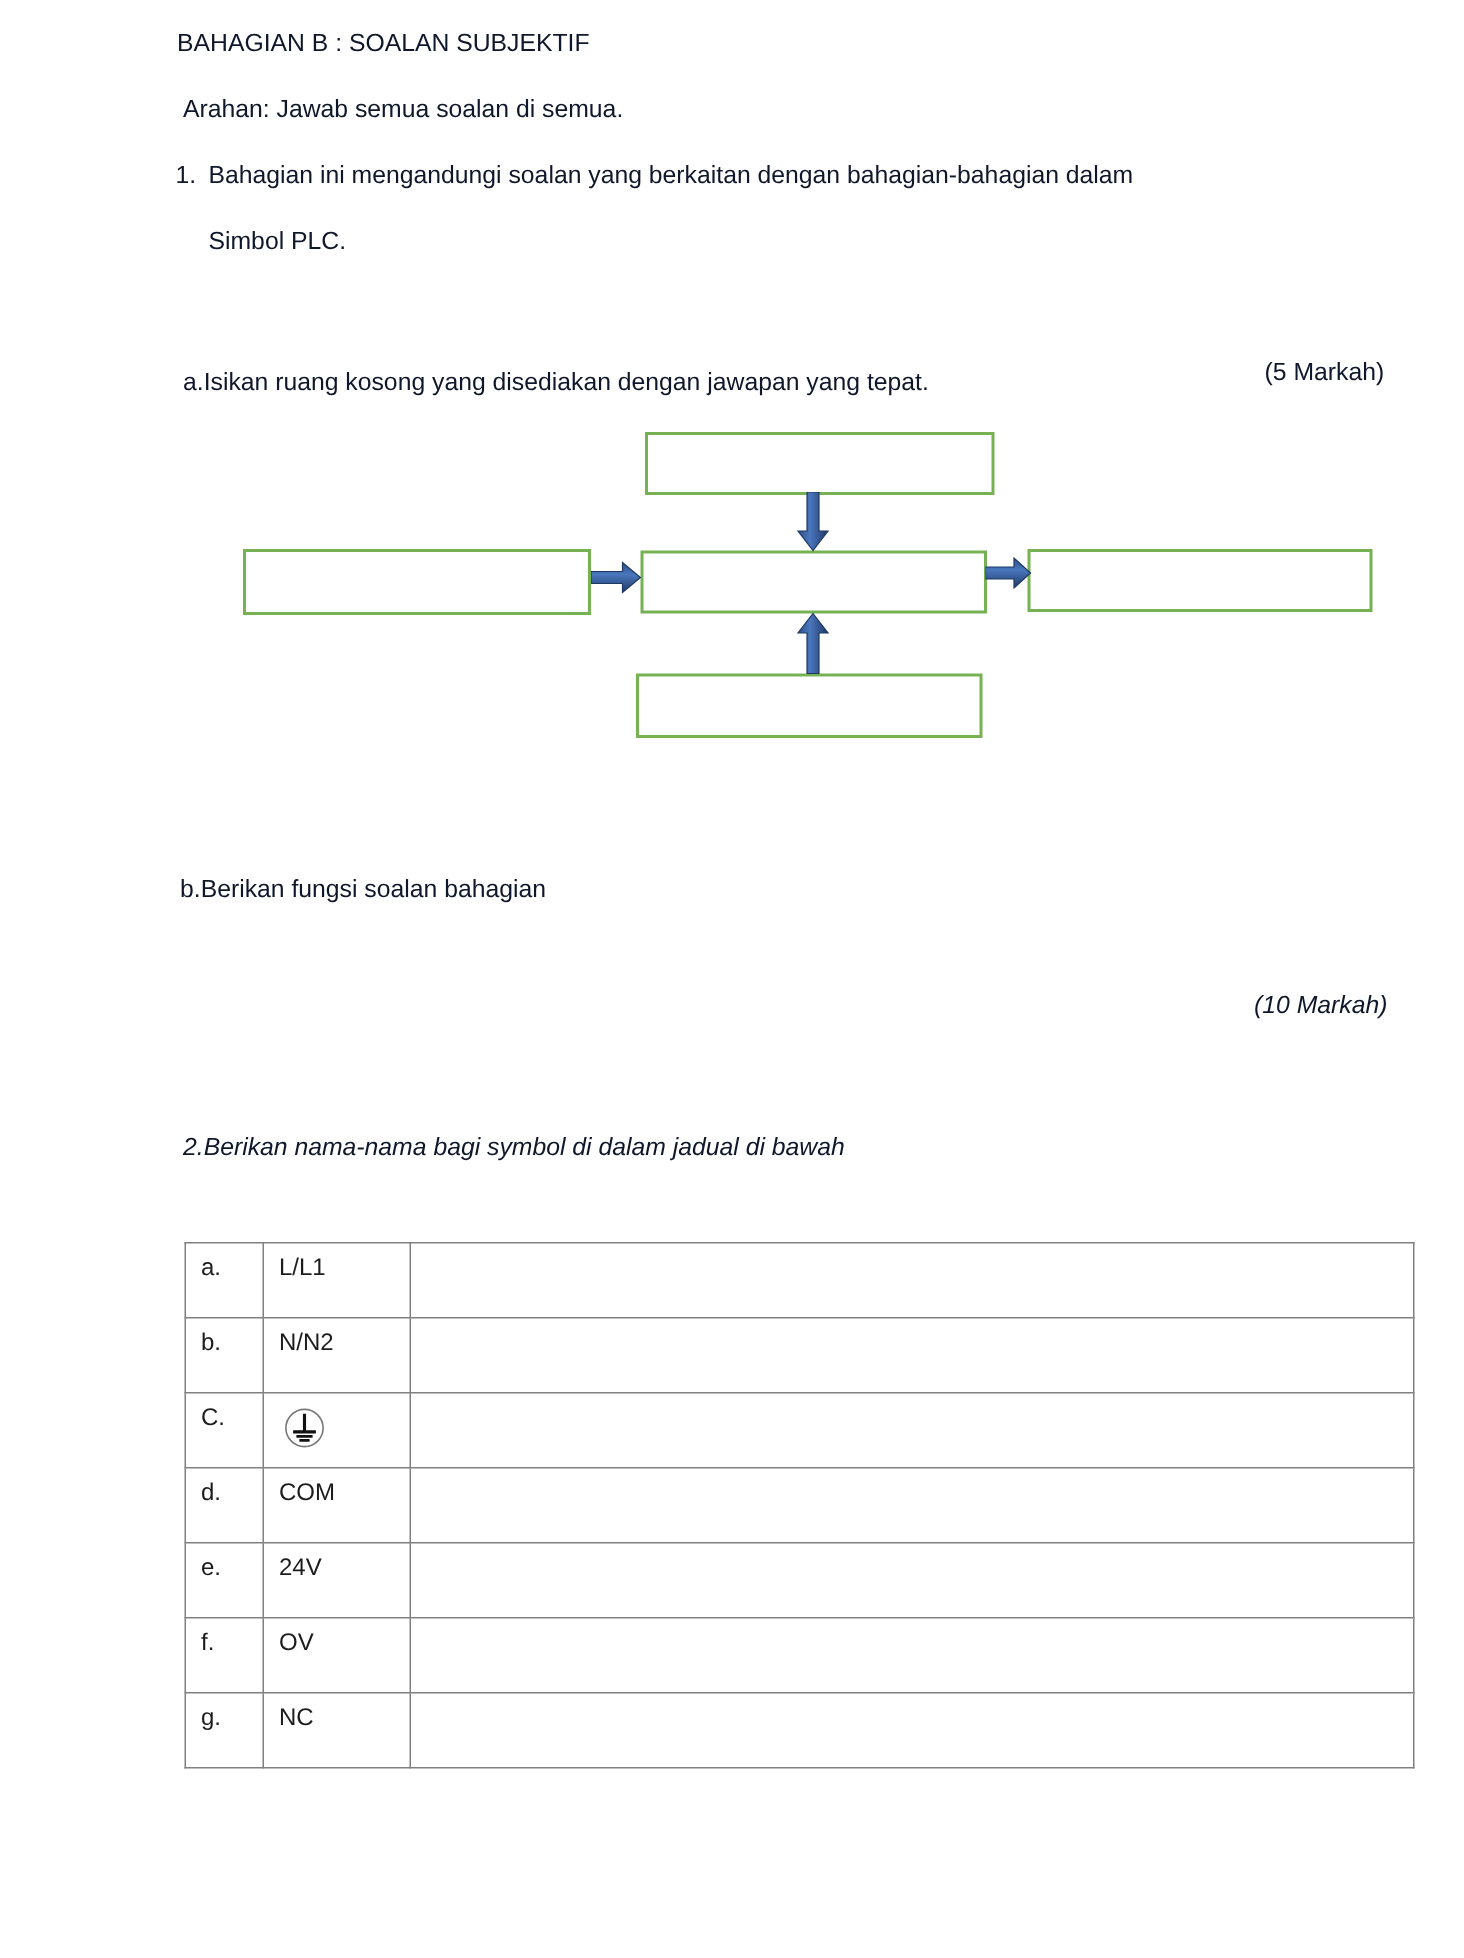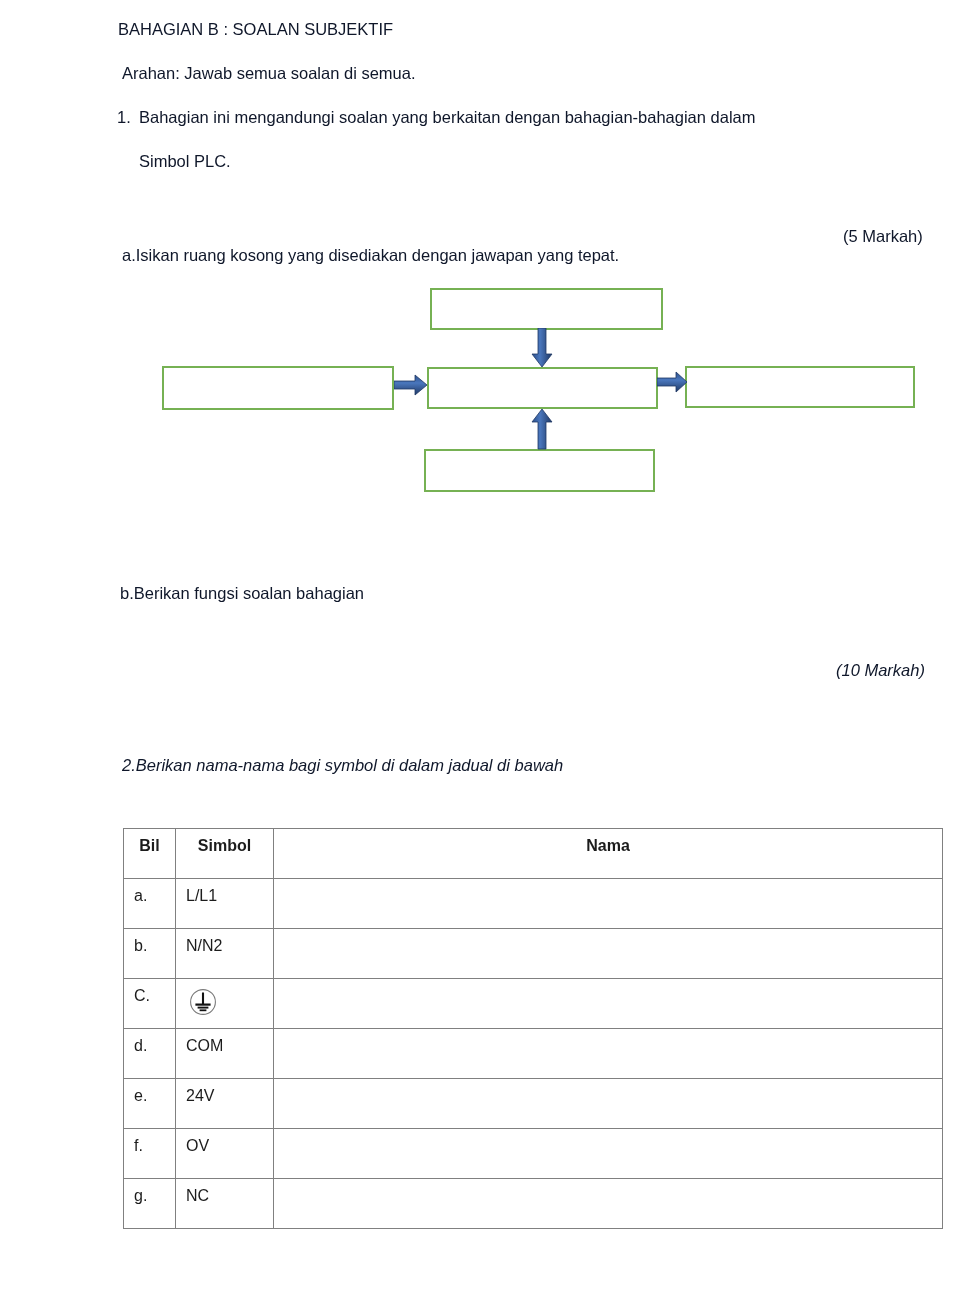--- a/index.html
+++ b/index.html
@@ -28,21 +28,21 @@
     line-height: 20px;
     white-space: pre;
     color: #0f172a;
   }
   .heading { left: 118px; top: 19px; }
   .arahan  { left: 122px; top: 63px; }
   .q1-num  { left: 117px; top: 107px; }
   .q1-text { left: 139px; top: 107px; }
   .q1-cont { left: 139px; top: 151px; }
   .q1a     { left: 122px; top: 208px; margin-top: 37px; }
-  .marks5  { left: 843px; top: 226px; }
+  .marks5  { left: 843px; top: 238px; }
   .q1b     { left: 120px; top: 583px; }
   .marks10 { left: 836px; top: 660px; font-style: italic; }
   .q2      { left: 122px; top: 755px; font-style: italic; }
 
   
   .flow {
     position: absolute;
     left: 0;
     top: 0;
     width: 976px;
@@ -190,25 +190,20 @@
 </div>
 
 <div class="tbl-wrap">
   <table class="symbols">
     <colgroup>
       <col class="c1">
         <col class="c2">
         <col class="c3">
     </colgroup>
     <tbody>
-      <tr class="header">
-        <th>Bil</th>
-        <th>Simbol</th>
-        <th class="c-nama">Nama</th>
-      </tr>
 
       <tr>
         <td>a.</td>
         <td>L/L1</td>
         <td></td>
       </tr>
 
       <tr>
         <td>b.</td>
         <td>N/N2</td>

